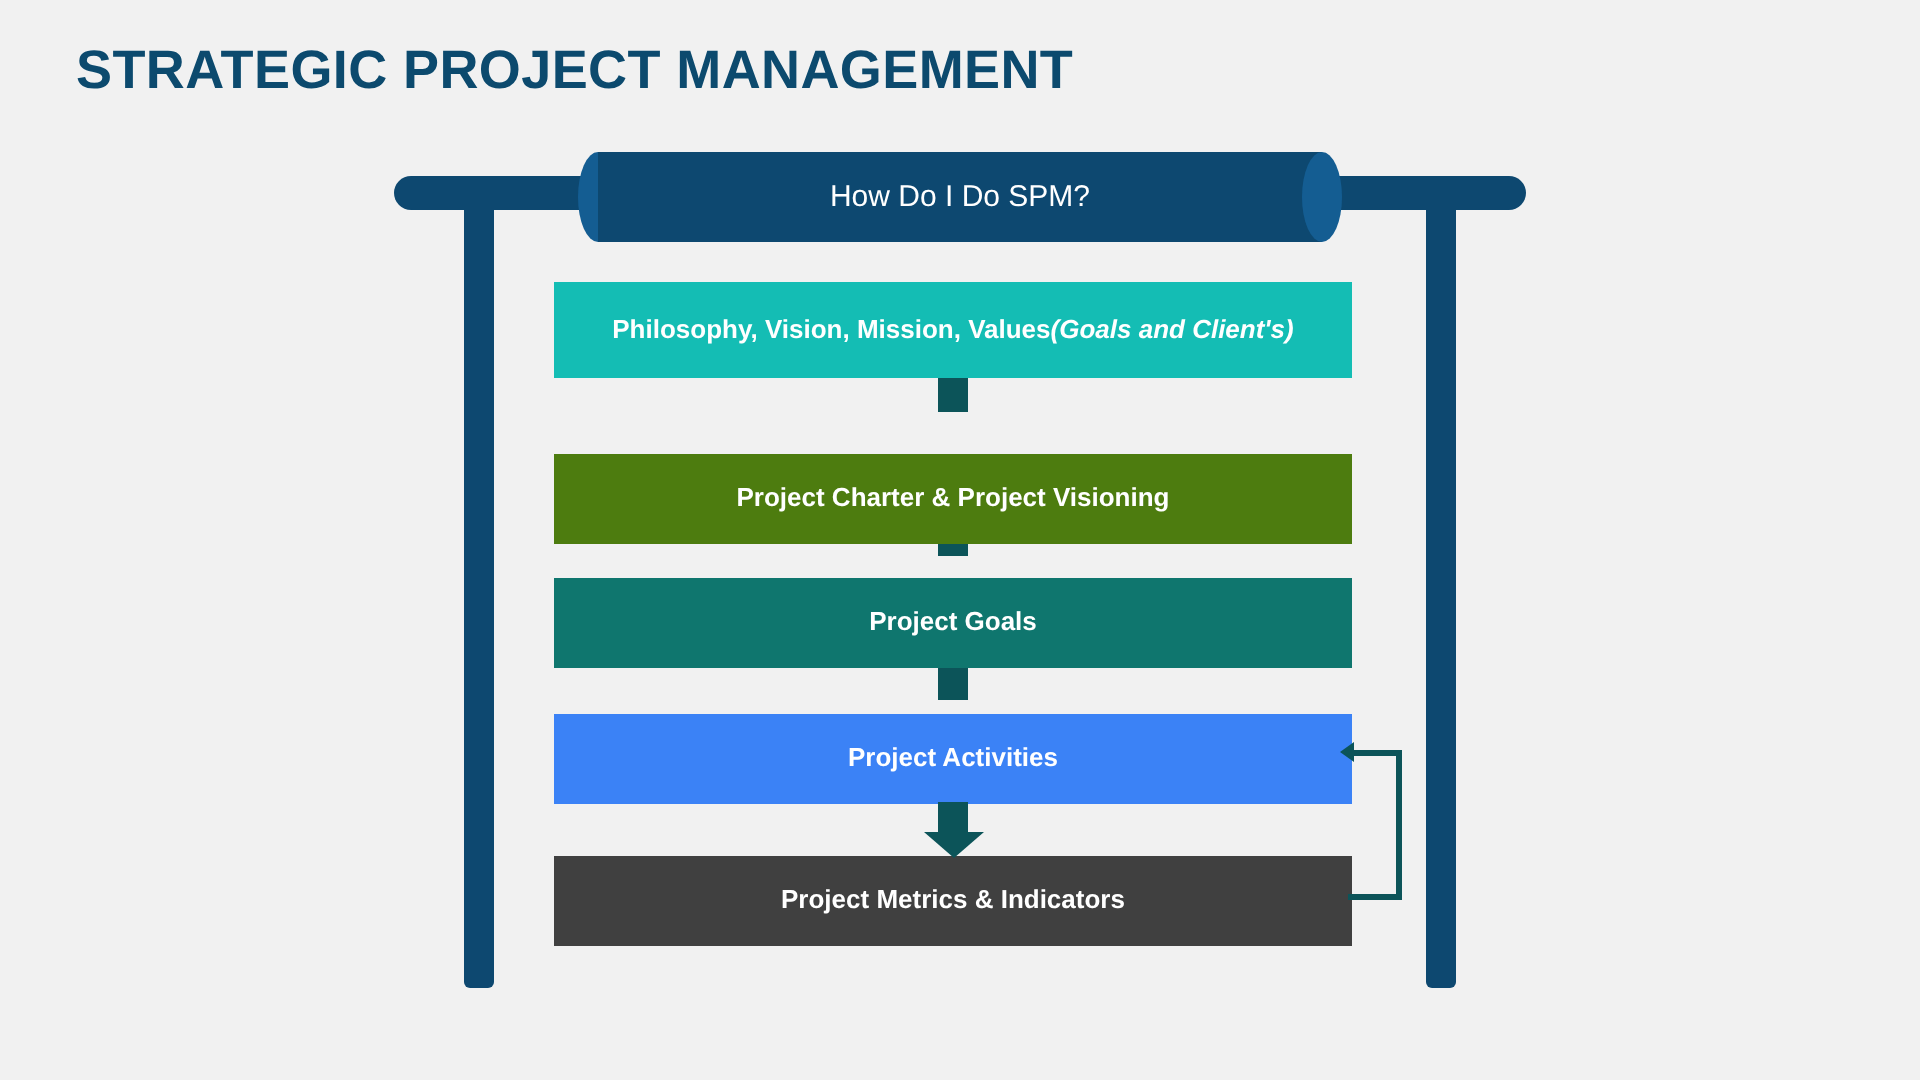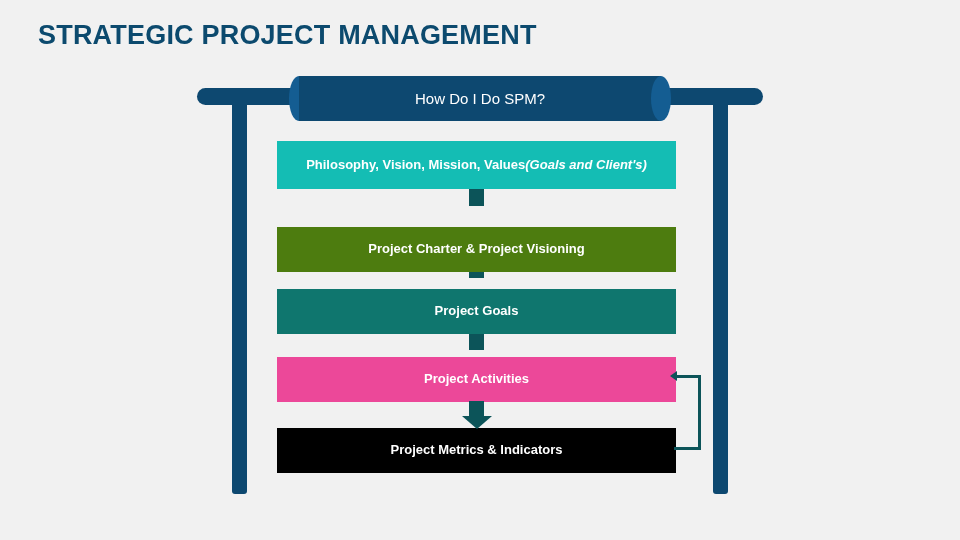--- a/index.html
+++ b/index.html
@@ -190,25 +190,25 @@
   </div>
 
   <div class="flow-box" style="top: 227px; background: #4d7c0f;">
     <span class="line1">Project Charter &amp; Project Visioning</span>
   </div>
 
   <div class="flow-box" style="top: 267px; background: #0f766e; margin-top: 22px;">
     <span class="line1">Project Goals</span>
   </div>
 
-  <div class="flow-box" style="top: 357px; background: #ec4899;">
+  <div class="flow-box" style="top: 357px; background: #3b82f6;">
     <span class="line1">Project Activities</span>
   </div>
 
-  <div class="flow-box" style="top: 428px; background: #000000;">
+  <div class="flow-box" style="top: 428px; background: #404040;">
     <span class="line1">Project Metrics &amp; Indicators</span>
   </div>
 
   <div class="down-arrow">
     <div class="shaft" style="background: rgb(12, 84, 89);"></div>
     <div class="head" style="border-top-color: rgb(12, 84, 89);"></div>
   </div>
 
   <div class="feedback">
     <div class="fb-line fb-bottom" style="background: rgb(12, 84, 89);"></div>

